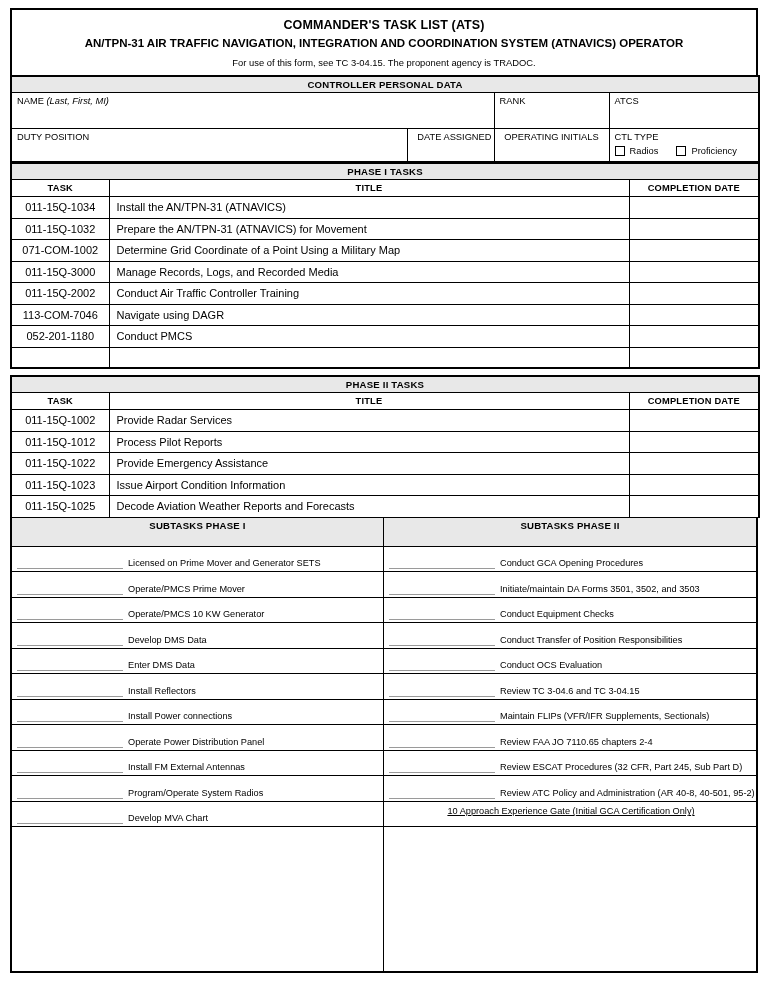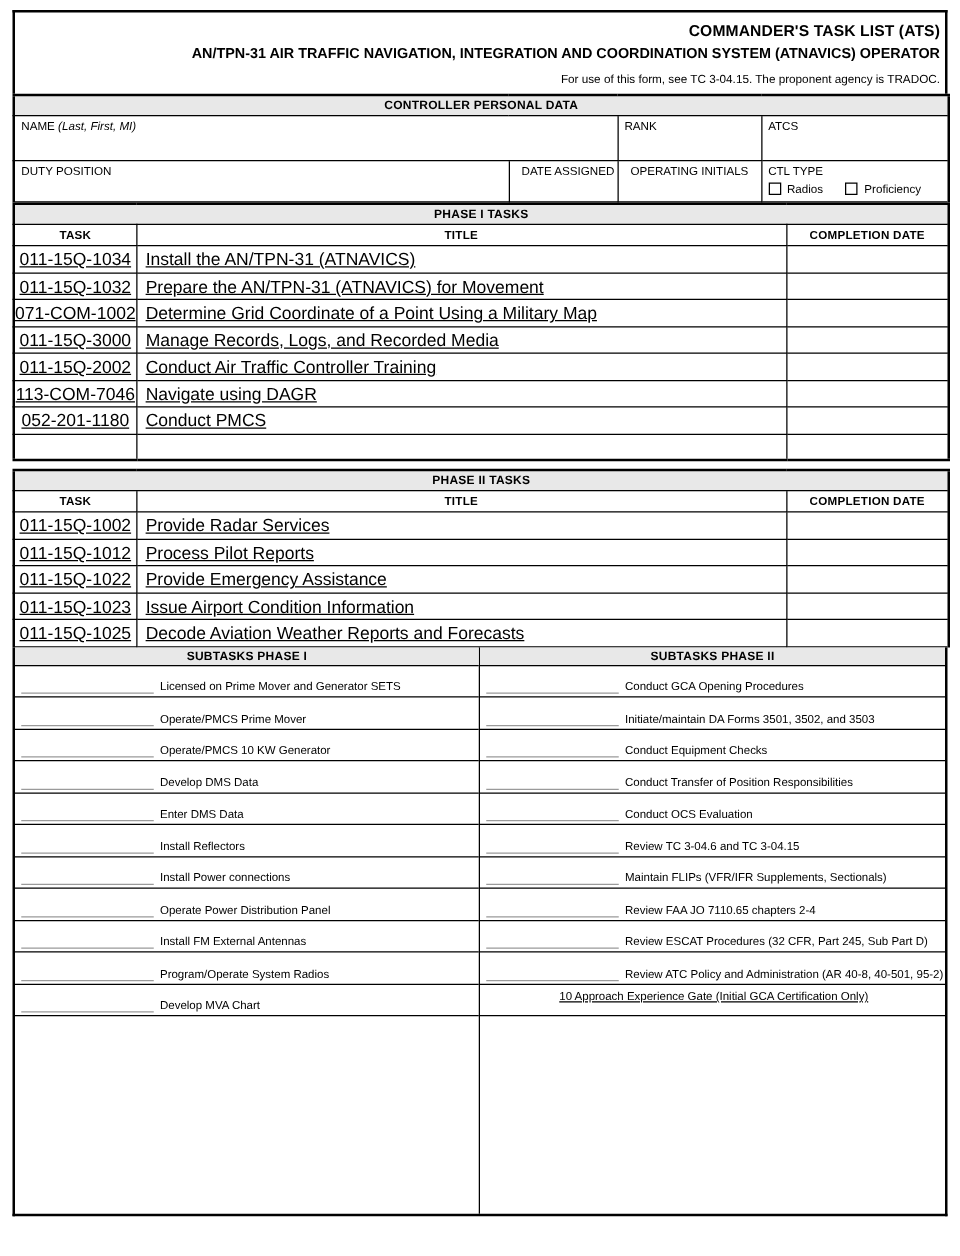--- a/index.html
+++ b/index.html
@@ -19,21 +19,21 @@
   }
 
   
   table { border-collapse: collapse; width: 100%; table-layout: fixed; }
   td, th { border: 1px solid #000; font-weight: normal; vertical-align: top; }
 
   
   .titleblock {
     border: 2px solid #000;
     border-bottom: none;
-    text-align: right;
+    text-align: center;
     padding: 8px 4px 6px 4px;
   }
   .t1 { font-size: 12.5px; font-weight: bold; letter-spacing: .1px; line-height: 15px; }
   .t2 { font-size: 11.5px; font-weight: bold; line-height: 16px; margin-top: 2px; }
   .t3 { font-size: 9.4px; line-height: 13px; margin-top: 5px; }
 
   
   .bar {
     background: #e8e8e8;
     text-align: center;
@@ -66,21 +66,21 @@
   
   .colhdr {
     text-align: center;
     font-size: 9.3px;
     font-weight: bold;
     height: 17px;
     line-height: 16px;
     vertical-align: middle;
     letter-spacing: .2px;
   }
-  .taskrow td { height: 21.5px; font-size: 14px; vertical-align: middle; text-decoration: underline; }
+  .taskrow td { height: 21.5px; font-size: 11px; vertical-align: middle; }
   .tcode { text-align: center; }
   .ttitle { padding-left: 7px; }
   .emptyrow td { height: 21px; }
 
   .ttable { border-left: 2px solid #000; border-right: 2px solid #000; }
   .ttable .last td { border-bottom: 2px solid #000; }
   .gapstrip { height: 6px; }
 
   
   .subwrap {
@@ -90,21 +90,21 @@
     height: 455px;
   }
   .subcol { width: 50%; display: flex; flex-direction: column; }
   .subcol.left { border-right: 1px solid #000; }
   .subhdr {
     background: #e8e8e8;
     border-bottom: 1px solid #000;
     text-align: center;
     font-size: 9.6px;
     font-weight: bold;
-    height: 15px;
+    height: 29px;
     line-height: 15px;
     letter-spacing: .2px;
   }
   .subrow {
     border-bottom: 1px solid #000;
     height: 25.5px;
     display: flex;
     align-items: flex-end;
     padding: 0 3px 2px 5px;
     white-space: nowrap;

